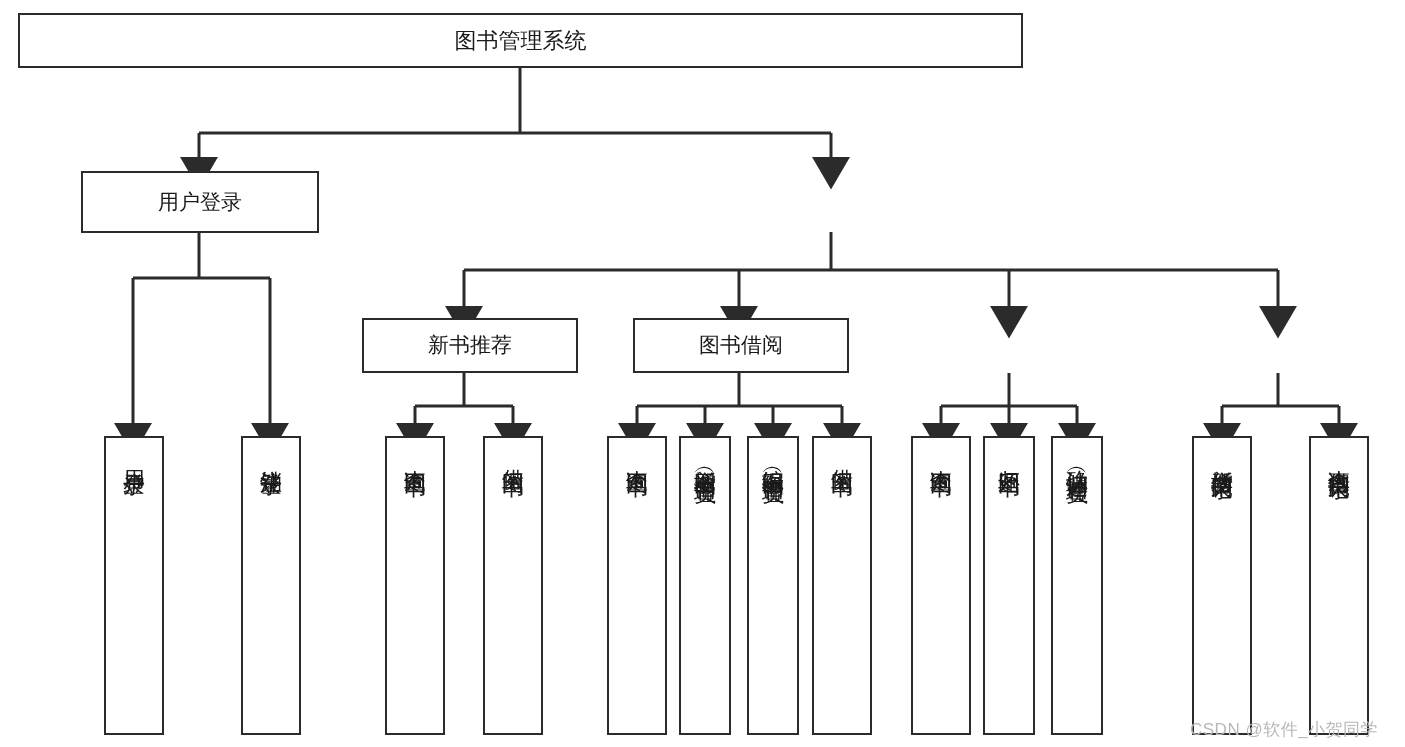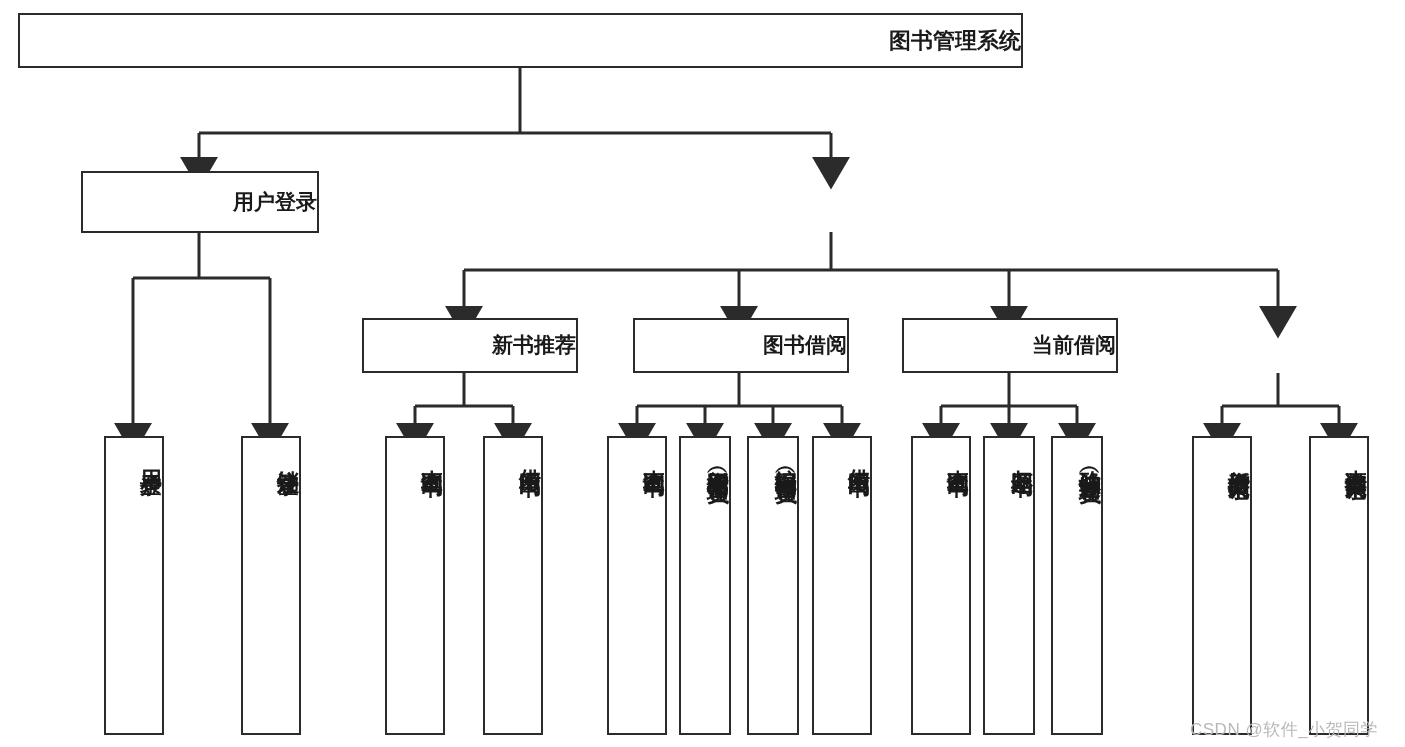--- a/index.html
+++ b/index.html
@@ -25,23 +25,22 @@
     height: 747px;
     pointer-events: none;
   }
   .node {
     position: absolute;
     box-sizing: border-box;
     background: #ffffff;
     border: 2px solid #2b2b2b;
     display: flex;
     align-items: center;
-    justify-content: flex-end;
+    justify-content: center;
     color: #1a1a1a;
-    font-weight: bold;
   }
   .node .label {
     text-align: center;
     line-height: 1.18;
     white-space: nowrap;
   }
   .node.horiz .label {
     font-size: 21px;
   }
   .node.root .label {
@@ -132,23 +131,20 @@
 
 
   <div class="node horiz" style="left:633px; top:318px; width:216px; height:55px;">
     <span class="label">图书借阅</span>
   </div>
 
   <div class="node horiz" style="left:362px; top:318px; width:216px; height:55px;">
     <span class="label">新书推荐</span>
   </div>
 
-  <div class="node horiz" style="left:902px; top:318px; width:216px; height:55px;">
-    <span class="label">当前借阅</span>
-  </div>
 
 
   <div class="node vert" style="left:104px; top:436px; width:60px; height:299px;">
     <span class="label">用户登录</span>
   </div>
 
   <div class="node vert" style="left:241px; top:436px; width:60px; height:299px;">
     <span class="label">注销登录</span>
   </div>
 

